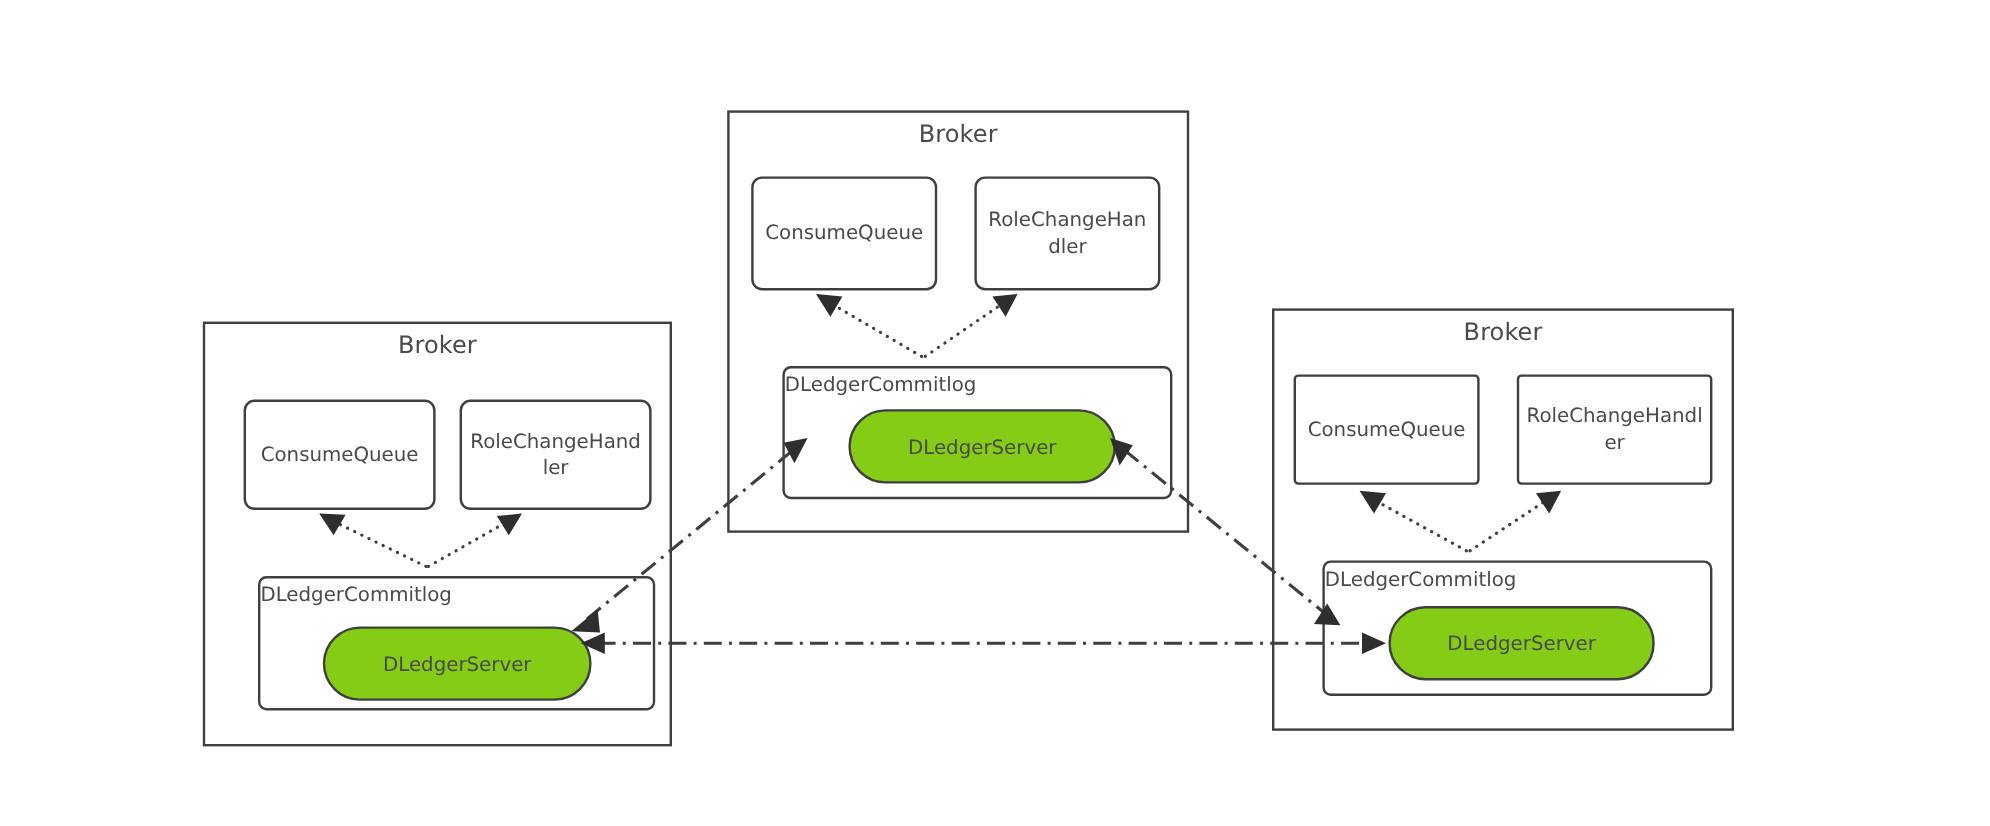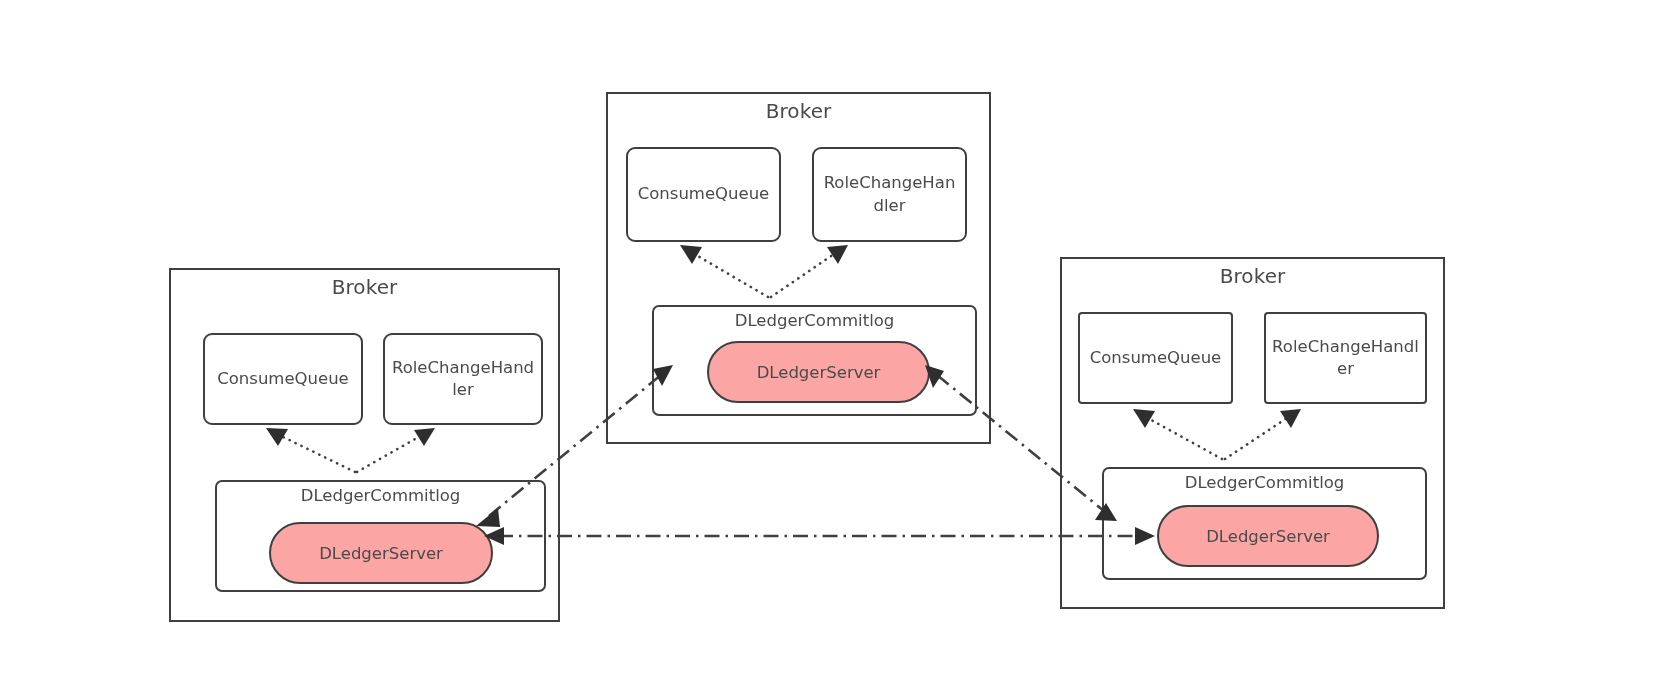--- a/index.html
+++ b/index.html
@@ -61,33 +61,32 @@
     box-sizing: border-box;
     border: 2.2px solid #3f3f3f;
     border-radius: 7px;
     background: #ffffff;
   }
   .commitlog-title {
     position: absolute;
     top: 4px;
     left: 0;
     width: 100%;
-    text-align: center;
     font-size: 16.5px;
     color: #4a4a4a;
     white-space: nowrap;
   }
 
   
   .server {
     position: absolute;
     box-sizing: border-box;
     border: 2.2px solid #3f3f3f;
     border-radius: 999px;
-    background: #fca5a5;
+    background: #84cc16;
     display: flex;
     align-items: center;
     justify-content: center;
     font-size: 16.5px;
     color: #4a4a4a;
     white-space: nowrap;
   }
 
   
   #connectors {

